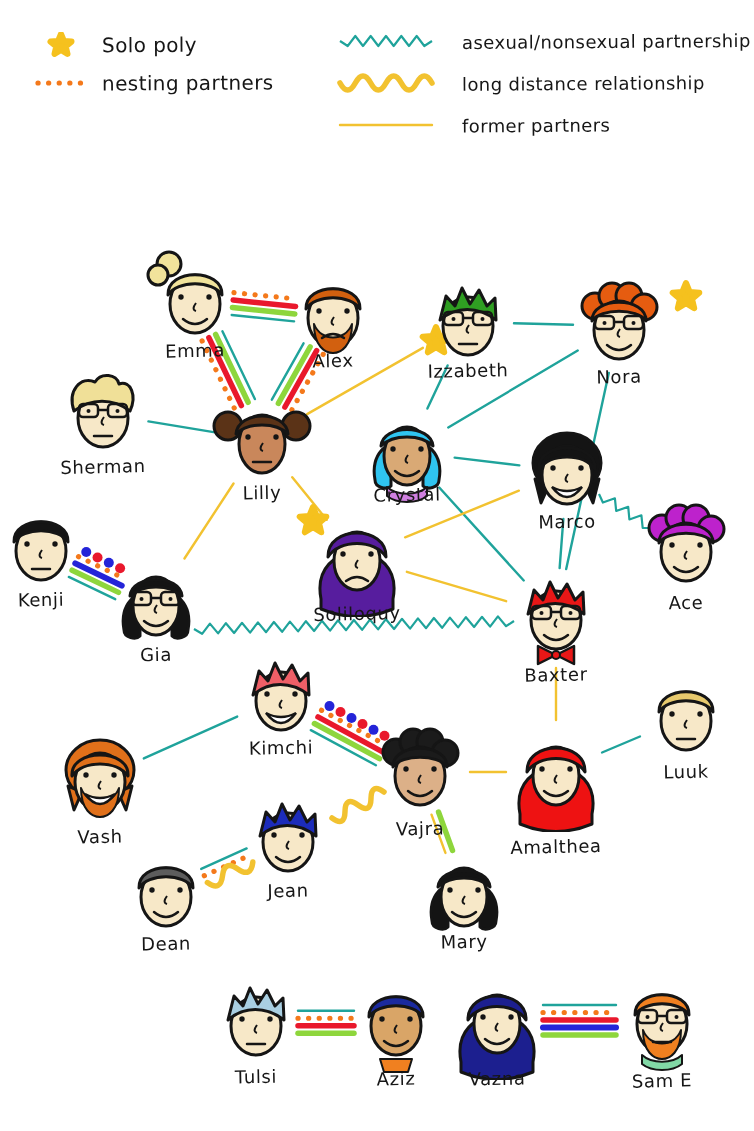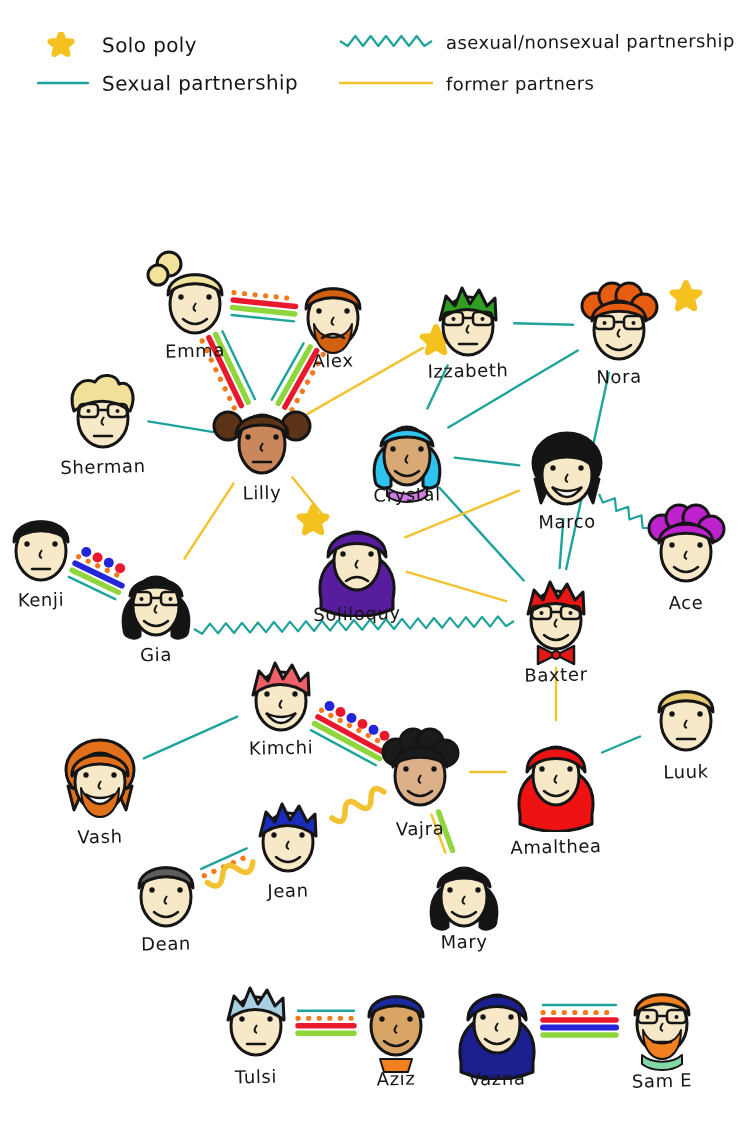--- a/index.html
+++ b/index.html
@@ -4,21 +4,21 @@
 <style>
   html,body{margin:0;padding:0;background:#ffffff;}
   .stage{position:relative;width:754px;height:1131px;background:#ffffff;overflow:hidden;
          font-family:"DejaVu Sans", sans-serif;color:#161616;}
   #net{position:absolute;left:0;top:0;width:754px;height:1131px;}
   .legend{position:absolute;}
   .legend-left{left:34px;top:30px;}
   .legend-right{left:336px;top:26px;}
   .lrow{display:flex;align-items:center;height:30px;}
   .legend-left .lrow{margin-bottom:8px;}
-  .legend-right .lrow{margin-bottom:12px;}
+  .legend-right .lrow{margin-bottom:12px;gap:16px;}
   .lswatch{display:flex;justify-content:flex-end;align-items:center;}
   .legend-left .lswatch{width:58px;}
   .legend-right .lswatch{width:100px;}
   .llabel{margin-left:10px;font-size:20px;letter-spacing:.4px;white-space:nowrap;
           font-weight:500;transform:rotate(-.4deg);}
   .legend-right .llabel{font-size:18px;}
   #people{position:absolute;left:0;top:0;width:754px;height:1131px;}
   .person{position:absolute;width:120px;height:120px;}
   .person svg{display:block;}
   .plabel{position:absolute;width:150px;text-align:center;font-size:18px;
@@ -160,38 +160,46 @@
         <div class="lswatch">
           <svg width="58" height="26" viewBox="0 0 58 26">
             <path d="M27.0,2.0 L29.9,9.0 L37.5,9.6 L31.7,14.5 L33.5,21.9 L27.0,17.9 L20.5,21.9 L22.3,14.5 L16.5,9.6 L24.1,9.0 Z" fill="#f5c11e" stroke="#f5c11e" stroke-width="6" stroke-linejoin="round"></path>
           </svg>
         </div>
         <span class="llabel">Solo poly</span>
       </div>
       <div class="lrow">
         <div class="lswatch">
           <svg width="58" height="26" viewBox="0 0 58 26">
-            <line x1="4" y1="13" x2="54" y2="13" stroke="#1fa39b" stroke-width="2.4" stroke-linecap="round"></line>
+            <line x1="4" y1="13" x2="54" y2="13" stroke="#f4791b" stroke-width="5.2" stroke-linecap="round" stroke-dasharray="0.1 10.5"></line>
           </svg>
         </div>
-        <span class="llabel">Sexual partnership</span>
+        <span class="llabel">nesting partners</span>
       </div>
     </div>
   <div class="legend legend-right">
       <div class="lrow">
         <div class="lswatch">
           <svg width="100" height="26" viewBox="0 0 100 26">
             <path d="M4.0,13.0 L11.7,18.0 L19.3,8.0 L27.0,18.0 L34.7,8.0 L42.3,18.0 L50.0,8.0 L57.7,18.0 L65.3,8.0 L73.0,18.0 L80.7,8.0 L88.3,18.0 L96.0,13.0" fill="none" stroke="#1fa39b" stroke-width="2.2" stroke-linejoin="round"></path>
           </svg>
         </div>
         <span class="llabel">asexual/nonsexual partnership</span>
       </div>
       <div class="lrow">
         <div class="lswatch">
           <svg width="100" height="26" viewBox="0 0 100 26">
+            <path d="M4.0,13.0 Q11.7,27.0 19.3,13.0 Q27.0,-1.0 34.7,13.0 Q42.3,27.0 50.0,13.0 Q57.7,-1.0 65.3,13.0 Q73.0,27.0 80.7,13.0 Q88.3,-1.0 96.0,13.0" fill="none" stroke="#f2c230" stroke-width="5.5" stroke-linecap="round"></path>
+          </svg>
+        </div>
+        <span class="llabel">long distance relationship</span>
+      </div>
+      <div class="lrow">
+        <div class="lswatch">
+          <svg width="100" height="26" viewBox="0 0 100 26">
             <line x1="4" y1="13" x2="96" y2="13" stroke="#f2c230" stroke-width="2.4" stroke-linecap="round"></line>
           </svg>
         </div>
         <span class="llabel">former partners</span>
       </div>
     </div>
   <div id="people">
       <div class="person" style="left: 135px; top: 240px;">
         <svg width="120" height="120" viewBox="0 0 120 120">
           <circle cx="34" cy="24" r="12" fill="#f1e39b" stroke="#151515" stroke-width="3"></circle>

